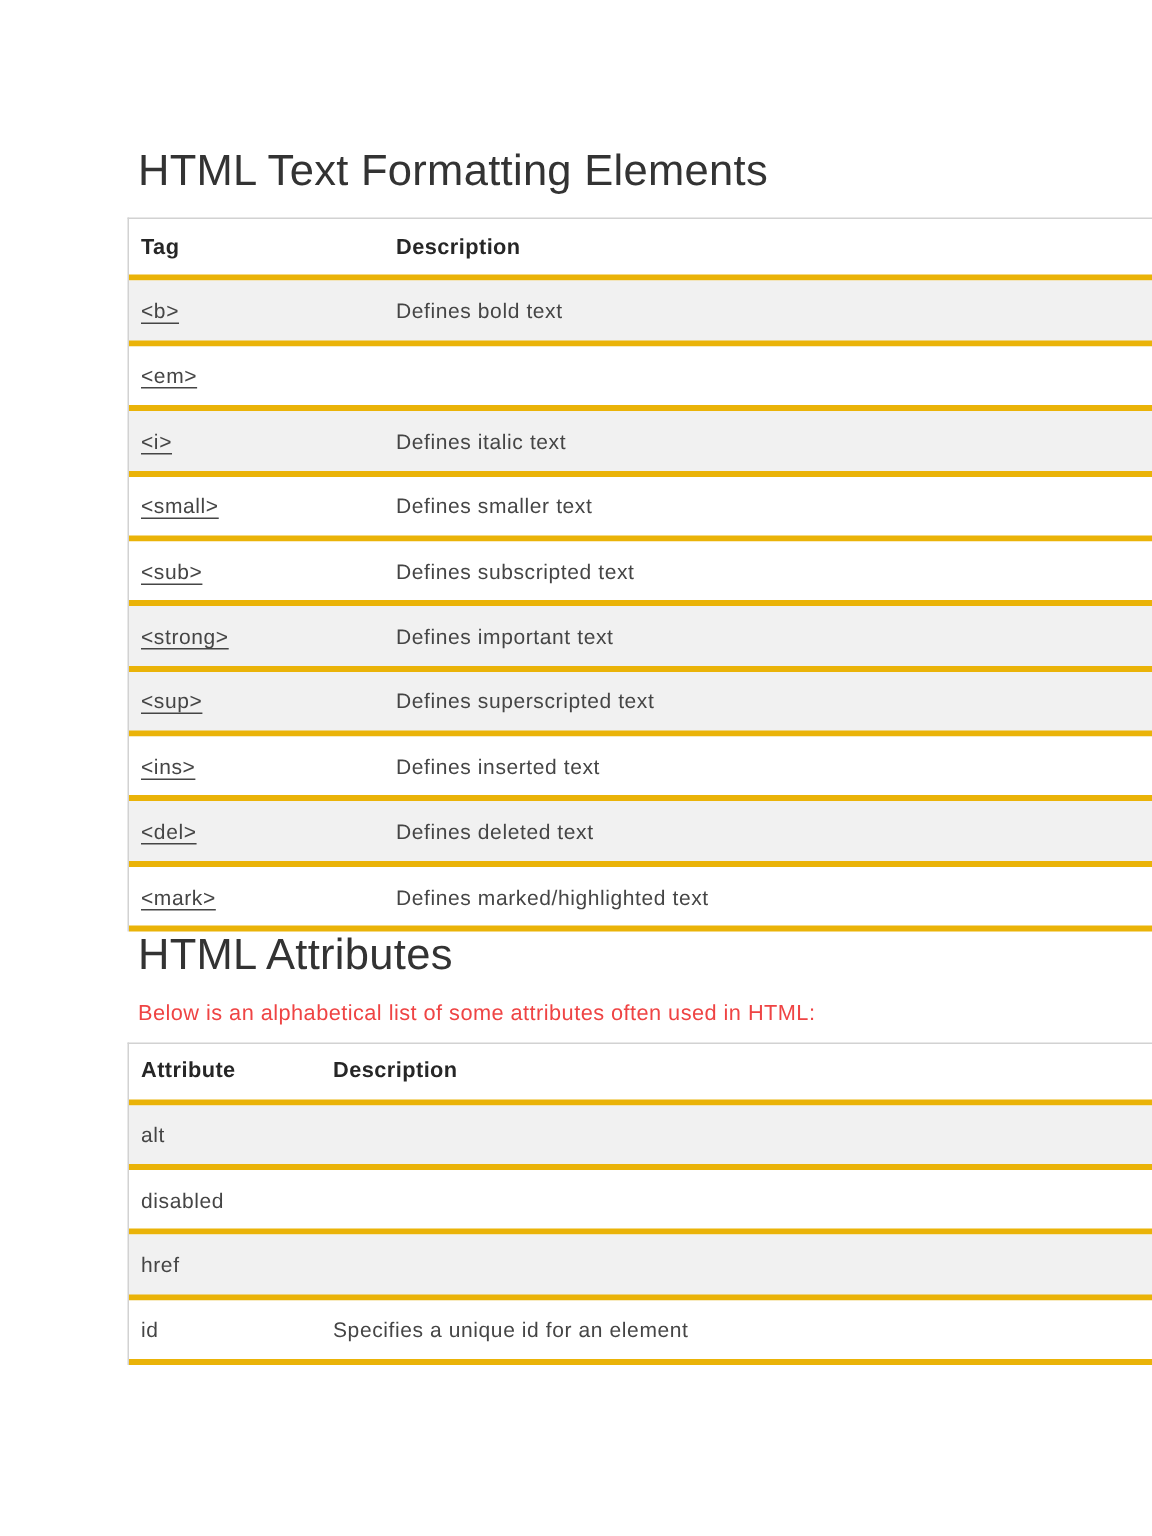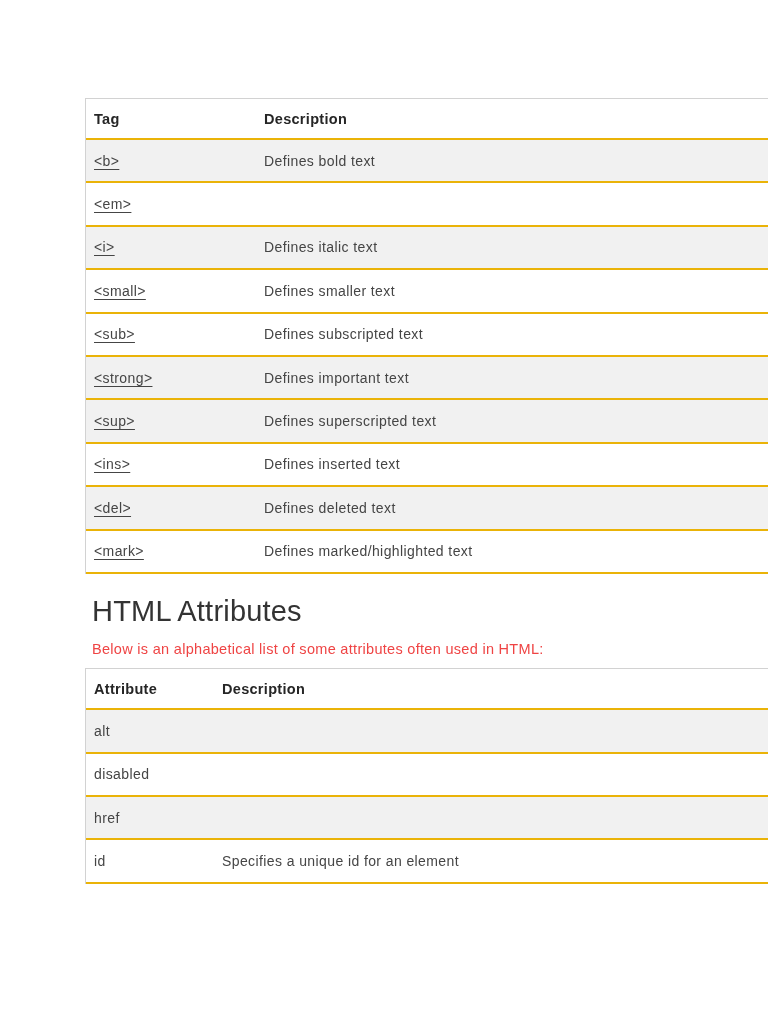--- a/index.html
+++ b/index.html
@@ -16,40 +16,40 @@
   .content { padding-top: 98px; }
   h1.section-title, h2.section-title {
     margin-left: 92px;
     font-size: 29px;
     font-weight: 400;
     color: #333333;
     letter-spacing: 0.2px;
     line-height: 1.15;
   }
   h1.section-title { margin-bottom: 14px; }
-  h2.section-title { margin-top: 21px; }
+  h2.section-title { }
   .intro {
     margin: 13px 0 0 92px;
     font-size: 14.5px;
     color: #ef4444;
     letter-spacing: 0.3px;
   }
   .tbl {
     margin-left: 85px;
     width: 683px; 
     border-top: 1px solid #d2d2d2;
     border-left: 1px solid #d2d2d2;
     font-size: 14px;
   }
   .tbl.attributes { margin-top: 11px; }
   .row {
     display: flex;
     align-items: center;
     height: 43.4px;
-    border-bottom: 2px solid #eab308;
+    border-bottom: 4px solid #eab308;
     background: #ffffff;
   }
   .row.head { height: 41px; background: #ffffff; }
   .row.stripe { background: #f1f1f1; }
   .cell { padding-left: 8px; letter-spacing: 0.4px; color: #454545; }
   .tbl.formatting .col1 { width: 170px; flex: 0 0 170px; }
   .tbl.attributes .col1 { width: 128px; flex: 0 0 128px; }
   .col2 { flex: 1 1 auto; }
   .row.head .cell {
     font-weight: 700;
@@ -63,20 +63,21 @@
     text-underline-offset: 3px;
     cursor: pointer;
   }
 </style>
 </head>
 <body>
 
 <div class="page">
   <div class="content">
 
+    <h1 class="section-title">HTML Text Formatting Elements</h1>
 
     <div class="tbl formatting">
       <div class="row head">
         <div class="cell col1">Tag</div>
         <div class="cell col2">Description</div>
       </div>
 
       <div class="row stripe">
         <div class="cell col1"><a class="taglink">&lt;b&gt;</a></div>
         <div class="cell col2">Defines bold text</div>

